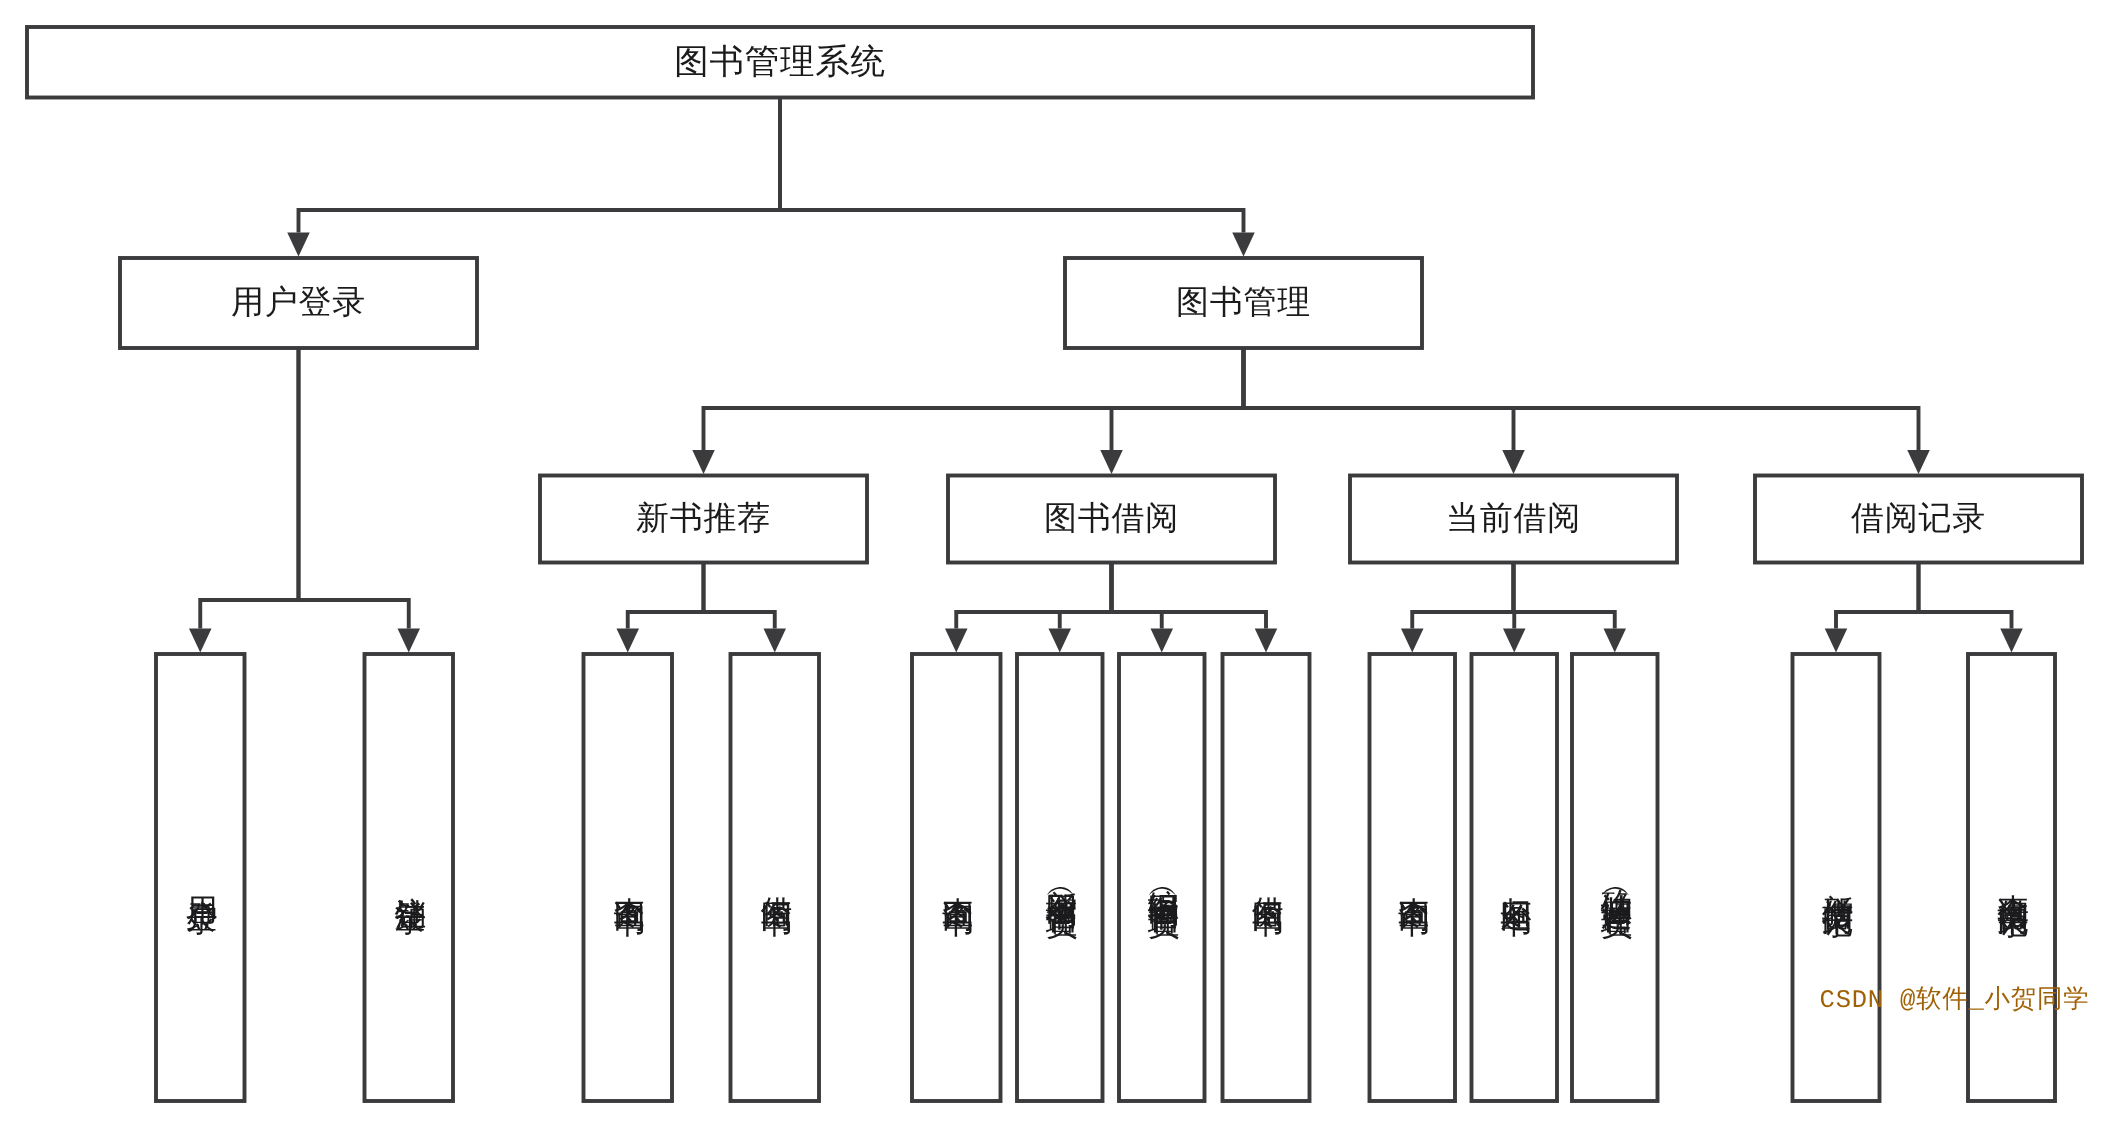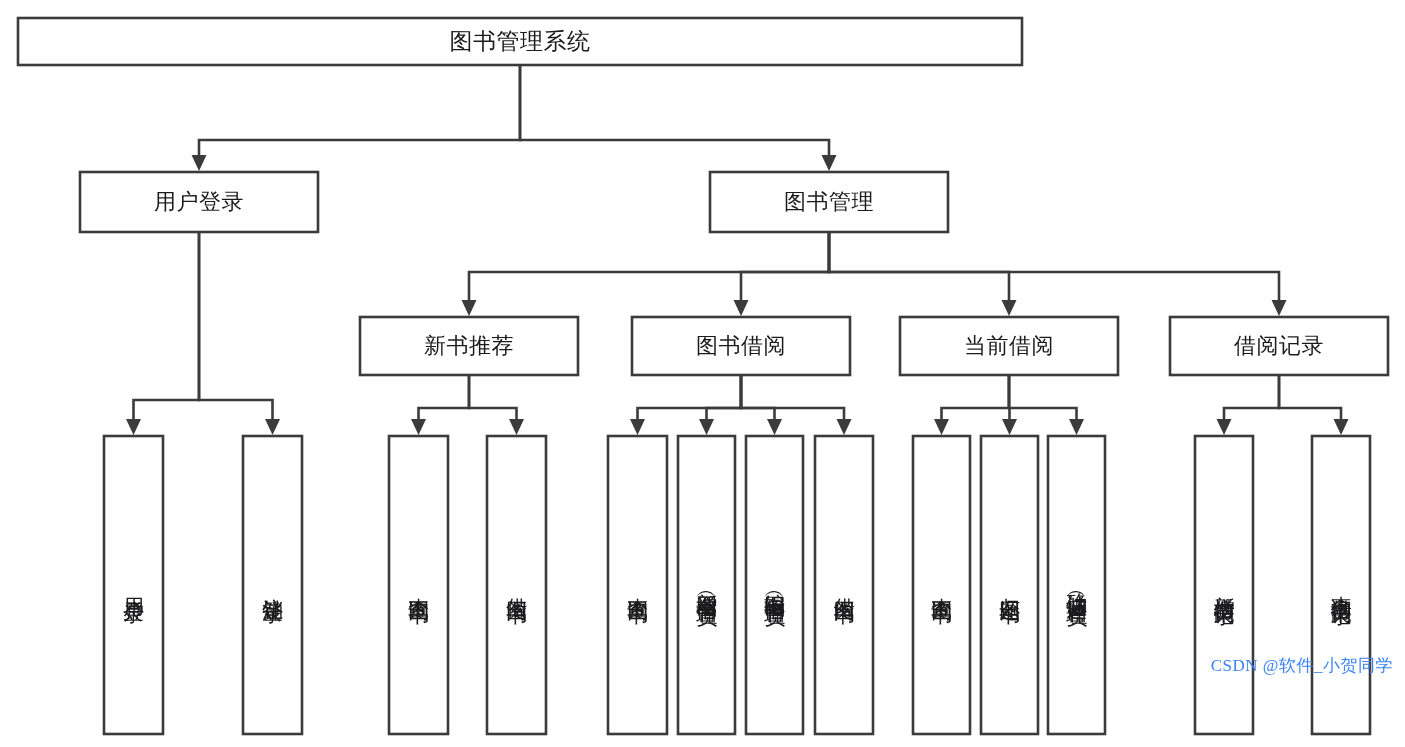--- a/index.html
+++ b/index.html
@@ -74,23 +74,23 @@
     color: #1b1b1d;
     letter-spacing: 2px;
     white-space: nowrap;
     text-align: center;
     transform: translateX(-50%);
   }
   .watermark {
     position: absolute;
     right: 12px;
     bottom: 6px;
-    font-family: Liberation Serif, serif;
+    font-family: Liberation Mono, monospace;
     font-size: 17px;
-    color: #3b82f6;
+    color: #a16207;
     letter-spacing: 0.5px;
     user-select: none;
     white-space: nowrap;
   }
 </style>
 </head>
 <body>
 
 <div id="diagram-root">
 

